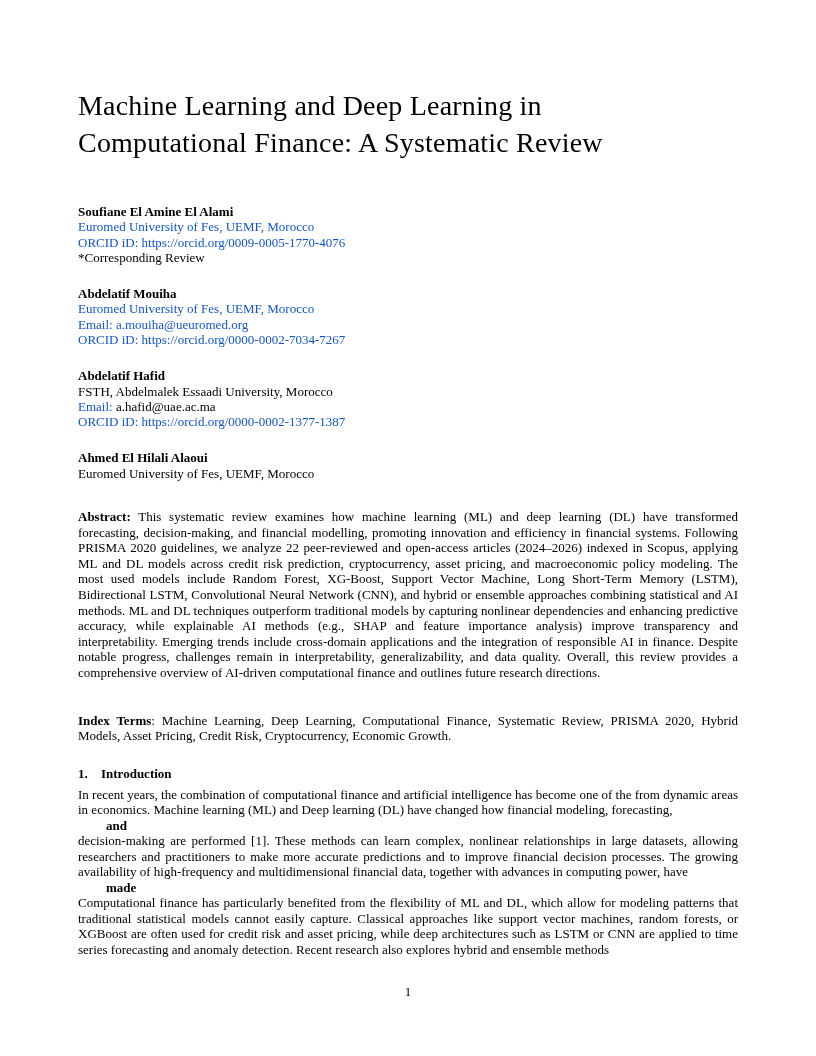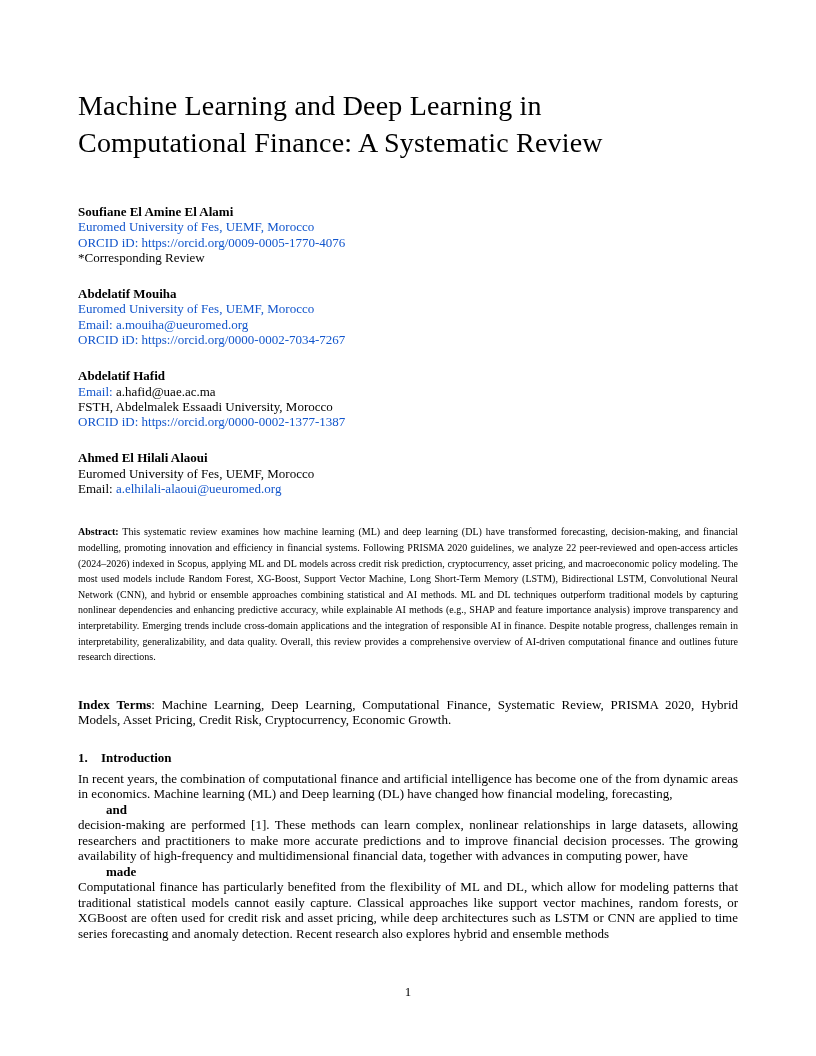--- a/index.html
+++ b/index.html
@@ -20,21 +20,21 @@
     font-size: 28px;
     font-weight: 400;
     line-height: 1.32;
     letter-spacing: 0.2px;
   }
   .authors { margin-top: 42px; }
   .author { margin-bottom: 21px; font-size: 13px; line-height: 15.3px; }
   .author .name { font-weight: 700; }
   .link { color: #1155CC; }
   .just { text-align: justify; }
-  .abstract { margin-top: 28px; font-size: 10px; line-height: 15.6px; }
+  .abstract { margin-top: 28px; font-size: 13px; line-height: 15.6px; }
   .b { font-weight: 700; }
   .index { margin-top: 32px; font-size: 13px; line-height: 15.6px; }
   .sec { margin-top: 22px; font-size: 13px; font-weight: 700; line-height: 16px; }
   .secnum { display: inline-block; min-width: 23px; }
   .bodytext { margin-top: 5px; font-size: 13px; line-height: 15.5px; }
   .hang { padding-left: 28px; text-align: left; font-weight: bold; }
   .pagenum {
     position: absolute;
     left: 0; right: 0; bottom: 56px;
     text-align: center;
@@ -62,29 +62,28 @@
 
     <div class="author">
       <div class="name">Abdelatif Mouiha</div>
       <div class="line link">Euromed University of Fes, UEMF, Morocco</div>
       <div class="line"><span class="link">Email:</span> <span class="link">a.mouiha@ueuromed.org</span></div>
       <div class="line"><span class="link">ORCID iD:</span> <span class="link">https://orcid.org/0000-0002-7034-7267</span></div>
     </div>
 
     <div class="author">
       <div class="name">Abdelatif Hafid</div>
+      <div class="line">FSTH, Abdelmalek Essaadi University, Morocco</div>
       <div class="line"><span class="link">Email:</span> <span>a.hafid@uae.ac.ma</span></div>
-      <div class="line">FSTH, Abdelmalek Essaadi University, Morocco</div>
       <div class="line"><span class="link">ORCID iD:</span> <span class="link">https://orcid.org/0000-0002-1377-1387</span></div>
     </div>
 
     <div class="author">
       <div class="name">Ahmed El Hilali Alaoui</div>
       <div class="line">Euromed University of Fes, UEMF, Morocco</div>
-      <div class="line"><span>Email:</span> <span class="link">a.elhilali-alaoui@ueuromed.org</span></div>
     </div>
 
   </div>
 
   <p class="abstract just"><span class="b">Abstract:</span><span> This systematic review examines how machine learning (ML) and deep learning (DL) have transformed forecasting, decision-making, and financial modelling, promoting innovation and efficiency in financial systems. Following PRISMA 2020 guidelines, we analyze 22 peer-reviewed and open-access articles (2024–2026) indexed in Scopus, applying ML and DL models across credit risk prediction, cryptocurrency, asset pricing, and macroeconomic policy modeling. The most used models include Random Forest, XG-Boost, Support Vector Machine, Long Short-Term Memory (LSTM), Bidirectional LSTM, Convolutional Neural Network (CNN), and hybrid or ensemble approaches combining statistical and AI methods. ML and DL techniques outperform traditional models by capturing nonlinear dependencies and enhancing predictive accuracy, while explainable AI methods (e.g., SHAP and feature importance analysis) improve transparency and interpretability. Emerging trends include cross-domain applications and the integration of responsible AI in finance. Despite notable progress, challenges remain in interpretability, generalizability, and data quality. Overall, this review provides a comprehensive overview of AI-driven computational finance and outlines future research directions.</span></p>
 
   <p class="index just"><span class="b">Index Terms</span><span>: Machine Learning, Deep Learning, Computational Finance, Systematic Review, PRISMA 2020, Hybrid Models, Asset Pricing, Credit Risk, Cryptocurrency, Economic Growth.</span></p>
 
   <h2 class="sec"><span class="secnum">1.</span><span>Introduction</span></h2>
 

